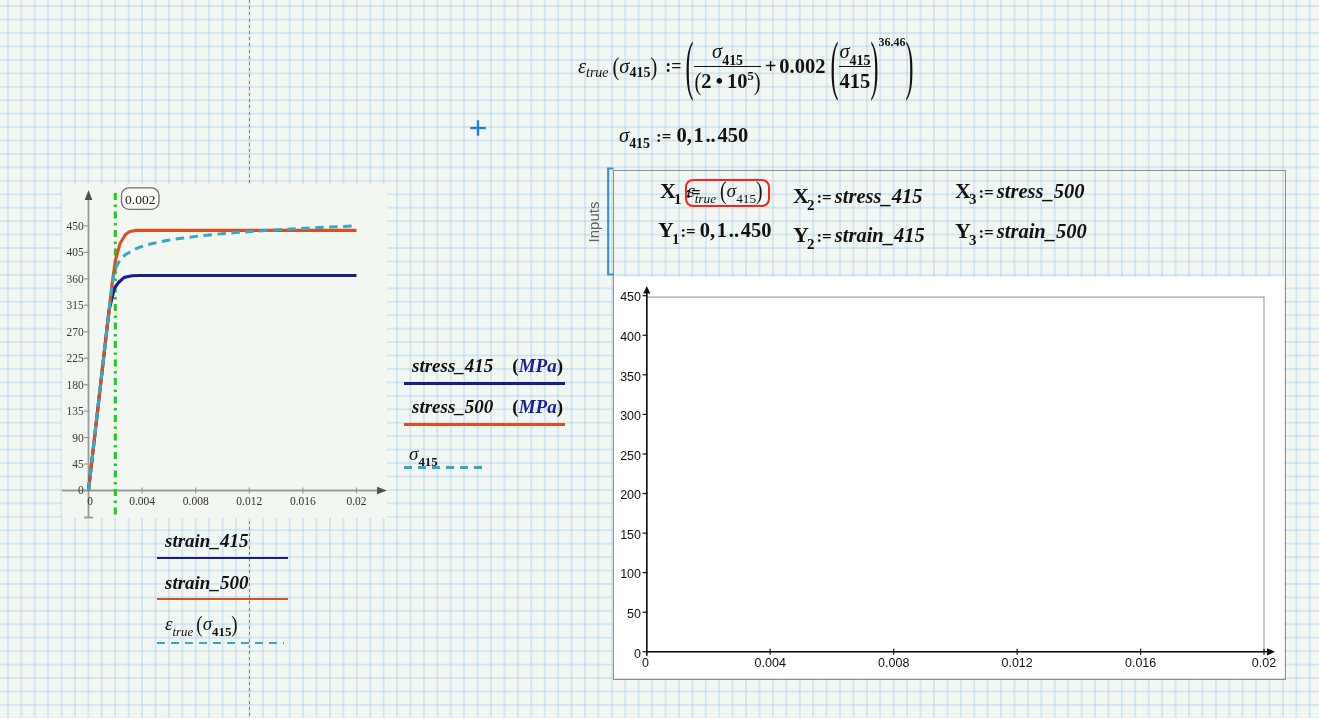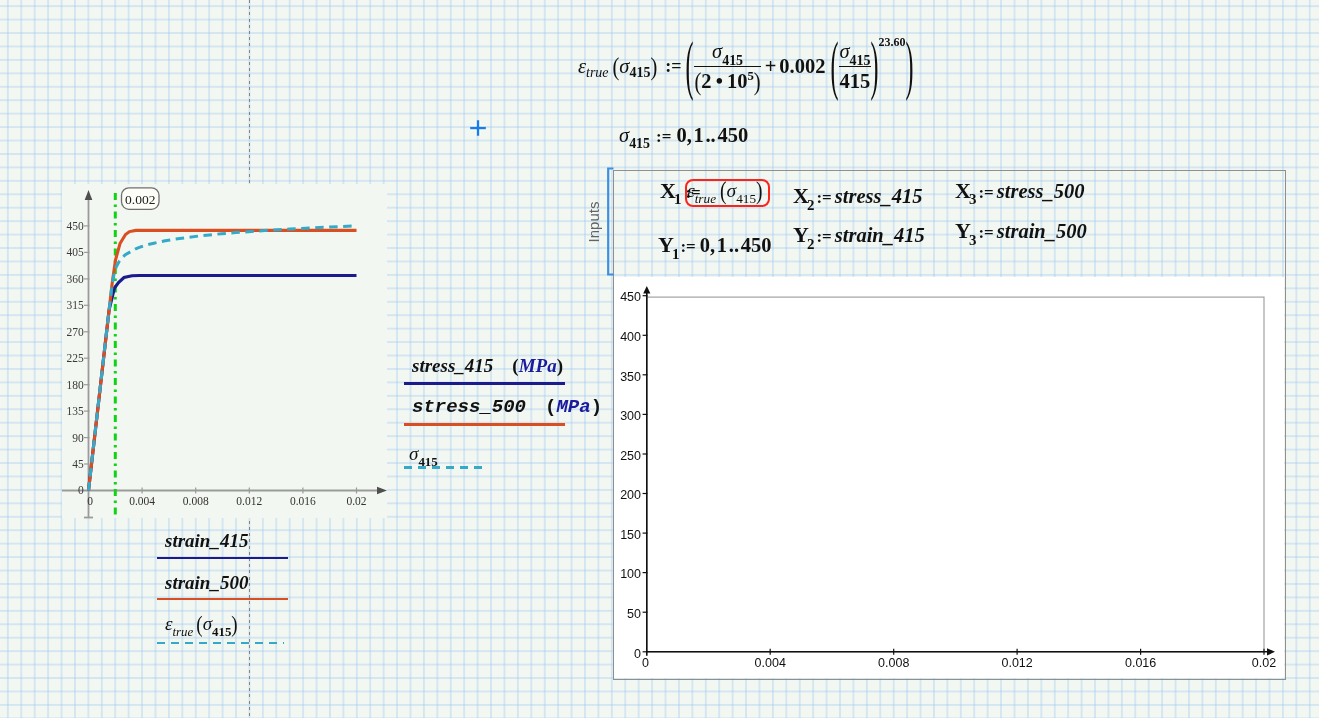--- a/index.html
+++ b/index.html
@@ -35,21 +35,21 @@
       <span><span class="bigp2">(</span>2 <b>•</b> 10<sup class="s">5</sup><span class="bigp2">)</span></span>
     </span>
   <span style="width:4px"></span>+<span style="width:3px"></span>0.002<span style="width:5px"></span>
   <span class="bigp" style="font-size:24px;">(</span><span style="width:1px"></span>
   <span class="frac">
       <span><span class="gk">σ</span><sub class="s">415</sub></span>
       <span class="bar"></span>
       <span>415</span>
     </span>
   <span class="bigp" style="font-size:24px;">)</span>
-  <span style="position:relative;top:-24px;font-size:12px;">23.60</span>
+  <span style="position:relative;top:-24px;font-size:12px;">36.46</span>
   <span class="bigp" style="font-size:24px;">)</span>
 </div>
 
 <div class="abs math" style="left:619px;top:124px;font-size:20.5px;">
   <span class="gk">σ</span><sub class="s">415</sub><span style="display:inline-block;width:6px"></span><span style="font-size:17px;">:=</span><span style="display:inline-block;width:5px"></span>0, 1 .. 450
 </div>
 
 <svg class="abs" style="left:469px;top:119px;" width="18" height="18">
     <path d="M9 1.8 V16.2 M1.8 9 H16.2" stroke="#ffffff" stroke-width="5" fill="none"></path>
     <path d="M9 1.2 V16.8 M1.2 9 H16.8" stroke="#1a7ce8" stroke-width="2.4" fill="none"></path>
@@ -63,21 +63,21 @@
   </svg>
 
 <div class="abs" style="left:575px;top:209px;width:46px;height:26px;transform:rotate(-90deg);transform-origin:center;font-family:'Liberation Sans',sans-serif;font-size:15px;color:#636363;text-align:center;">Inputs</div>
 
 <div class="abs math" style="left:645px;top:177.5px;font-size:22px;margin-left:15px;">X<sub class="s" style="margin-left:-2px">1</sub><span style="display:inline-block;width:4px"></span><span style="font-size:17px;">:=</span></div>
 <div class="abs" style="left:684.5px;top:178.5px;width:81px;height:24.5px;border:2.2px solid #fb231a;border-radius:8px;"></div>
 <div class="abs math" style="left:687px;top:180px;font-size:19.5px;font-weight:normal;"><span class="it">ε</span><sub class="s it">true</sub><span style="display:inline-block;width:4px"></span><span class="bigp2">(</span><span class="it">σ</span><sub class="s">415</sub><span class="bigp2">)</span></div>
 <div class="abs math" style="left:793px;top:183px;font-size:22px;">X<sub class="s" style="margin-left:-2px">2</sub><span style="display:inline-block;width:2px"></span><span style="font-size:17px;">:=</span><span style="display:inline-block;width:3px"></span><span class="it" style="font-size:20.5px;">stress_415</span></div>
 <div class="abs math" style="left:955px;top:177.5px;font-size:22px;">X<sub class="s" style="margin-left:-2px">3</sub><span style="display:inline-block;width:2px"></span><span style="font-size:17px;">:=</span><span style="display:inline-block;width:3px"></span><span class="it" style="font-size:20.5px;">stress_500</span></div>
 
-<div class="abs math" style="left:658px;top:232px;font-size:22px;text-align:center;">Y<sub class="s" style="margin-left:-2px">1</sub><span style="display:inline-block;width:1px"></span><span style="font-size:17px;">:=</span><span style="display:inline-block;width:4px"></span><span style="font-size:20.5px;">0, 1 .. 450</span></div>
+<div class="abs math" style="left:658px;top:217px;font-size:22px;text-align:center;">Y<sub class="s" style="margin-left:-2px">1</sub><span style="display:inline-block;width:1px"></span><span style="font-size:17px;">:=</span><span style="display:inline-block;width:4px"></span><span style="font-size:20.5px;">0, 1 .. 450</span></div>
 <div class="abs math" style="left:793px;top:222px;font-size:22px;">Y<sub class="s" style="margin-left:-2px">2</sub><span style="display:inline-block;width:2px"></span><span style="font-size:17px;">:=</span><span style="display:inline-block;width:3px"></span><span class="it" style="font-size:20.5px;">strain_415</span></div>
 <div class="abs math" style="left:955px;top:218px;font-size:22px;">Y<sub class="s" style="margin-left:-2px">3</sub><span style="display:inline-block;width:2px"></span><span style="font-size:17px;">:=</span><span style="display:inline-block;width:3px"></span><span class="it" style="font-size:20.5px;">strain_500</span></div>
 
 <div class="abs" style="left:62px;top:184px;width:325px;height:334px;background:#f3f7f1;"></div>
 <svg class="abs" style="left:62px;top:184px;" width="330" height="340">
 
   <g stroke="#9b9b9b" stroke-width="1.8" fill="none">
     <line x1="26.5" y1="14" x2="26.5" y2="333.5"></line>
     <line x1="22" y1="333.5" x2="31" y2="333.5"></line>
     <line x1="-2" y1="306.5" x2="317" y2="306.5"></line>
@@ -132,21 +132,21 @@
   <path d="M26.5 306.5 L45.9 136.3 L47.1 126 L49.8 115 L52.5 104 L56.5 98.5 L62 93.5 L70 91.8 L77.4 91.5 L294.5 91.5" stroke="#1b1b8e" stroke-width="3.1" fill="none"></path>
   <path d="M26.5 306.5 L50.2 99 L53.5 76 L58 59.5 L63.5 50.5 L67.5 47.6 L74 46.4 L294.5 46.4" stroke="#d94f22" stroke-width="3.1" fill="none"></path>
   <path d="M26.5 306.5 L 46.6 129.8 L 47.3 123.9 L 48.0 118.1 L 48.7 112.2 L 49.4 106.3 L 50.2 100.4 L 51.2 94.5 L 52.4 88.6 L 54.3 82.7 L 57.5 76.8 L 63.0 70.9 L 73.2 65.1 L 76.1 63.9 L 79.3 62.7 L 83.0 61.5 L 87.2 60.3 L 91.9 59.2 L 97.2 58.0 L 103.2 56.8 L 110.0 55.6 L 117.7 54.5 L 126.4 53.3 L 136.2 52.1 L 147.3 50.9 L 159.8 49.7 L 173.8 48.6 L 189.7 47.4 L 207.6 46.2 L 227.7 45.0 L 250.4 43.9 L 275.9 42.7 L 294.5 41.9" stroke="#35aac8" stroke-width="3" fill="none" stroke-dasharray="8.5 5.5"></path>
 
   <rect x="59.5" y="3.8" width="37.5" height="21.5" rx="7.5" fill="#fbfdf6" stroke="#6f6f6f" stroke-width="1.3"></rect>
   <text x="78.3" y="19.8" font-family="Liberation Serif" font-size="13.5" fill="#222" text-anchor="middle">0.002</text>
 </svg>
 
 <div class="abs math it" style="left:412px;top:355px;font-size:19px;">stress_415 <span style="font-style:normal">(</span><span style="color:#1b1b9e">MPa</span><span style="font-style:normal">)</span></div>
 <div class="legline" style="left:404px;top:382px;width:161px;background:#1b1b8e;"></div>
-<div class="abs math it" style="left:412px;top:396px;font-size:19px;font-family:Liberation Mono, monospace;">stress_500 <span style="font-style:normal">(</span><span style="color:#1b1b9e">MPa</span><span style="font-style:normal">)</span></div>
+<div class="abs math it" style="left:412px;top:396px;font-size:19px;">stress_500 <span style="font-style:normal">(</span><span style="color:#1b1b9e">MPa</span><span style="font-style:normal">)</span></div>
 <div class="legline" style="left:404px;top:423px;width:161px;background:#d94f22;"></div>
 <div class="abs math" style="left:409px;top:443px;font-size:19px;"><span class="gk">σ</span><sub class="s">415</sub></div>
 <div class="legline" style="left:404px;top:466px;width:80px;background:repeating-linear-gradient(to right,#35aac8 0 8.5px,rgba(0,0,0,0) 8.5px 14px);"></div>
 
 <div class="abs math it" style="left:165px;top:530px;font-size:19px;">strain_415</div>
 <div class="legline" style="left:156.5px;top:556.5px;width:131.5px;background:#1b1b8e;"></div>
 <div class="abs math it" style="left:165px;top:572px;font-size:19px;">strain_500</div>
 <div class="legline" style="left:156.5px;top:597.5px;width:131.5px;background:#d94f22;"></div>
 <div class="abs math" style="left:165px;top:613px;font-size:19px;"><span class="gk">ε</span><sub class="s gk">true</sub><span style="display:inline-block;width:3px"></span><span class="bigp2">(</span><span class="gk">σ</span><sub class="s">415</sub><span class="bigp2">)</span></div>
 <div class="legline" style="left:156.5px;top:641.5px;width:127px;background:repeating-linear-gradient(to right,#35aac8 0 8.5px,rgba(0,0,0,0) 8.5px 14px);"></div>

